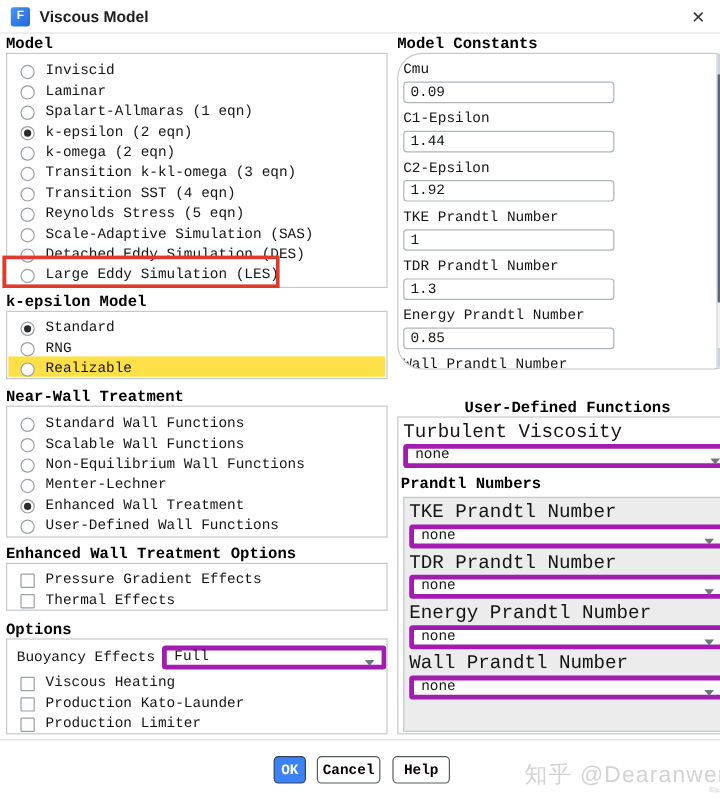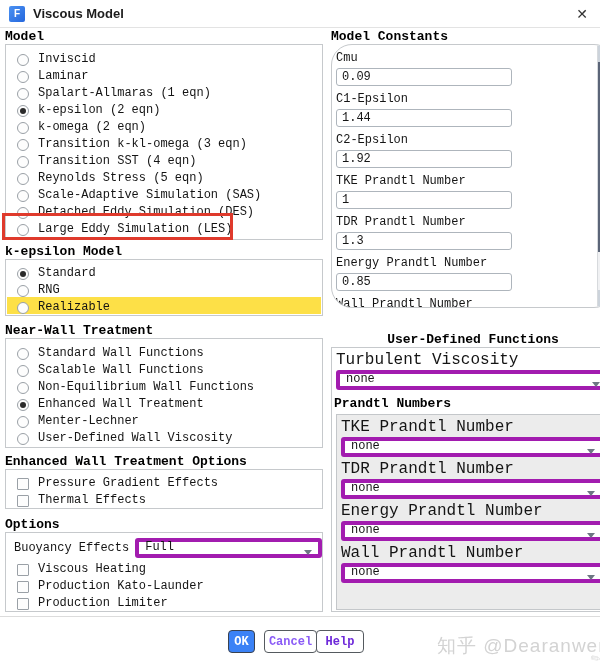--- a/index.html
+++ b/index.html
@@ -118,22 +118,22 @@
   #prandtl-box .udf-label { margin-left:4px; }
   #prandtl-box .dropdown { background:#fff; }
   
   #footer-sep { position:absolute; left:0; top:616px; width:600px; height:1px; background:#dcdcdc; }
   .btn {
     position:absolute; top:630px; height:23px; border-radius:4px;
     font-family:"Liberation Mono", monospace; font-size:12px; font-weight:bold;
     display:flex; align-items:center; justify-content:center; cursor:default;
   }
   #ok-btn     { left:228px; width:27px;  background:#3b82f6; color:#fff; border:1px solid #3a4250; }
-  #cancel-btn { left:264px; width:53px;  background:#fff; color:#8b5cf6; border:1px solid #555a5f; }
-  #help-btn   { left:316px; width:48px;  background:#fff; color:#6d28d9; border:1px solid #555a5f; }
+  #cancel-btn { left:264px; width:53px;  background:#fff; color:#000000; border:1px solid #555a5f; }
+  #help-btn   { left:327px; width:48px;  background:#fff; color:#000000; border:1px solid #555a5f; }
   #watermark {
     position:absolute; left:437px; top:633px; font-family:"Liberation Sans", sans-serif;
     font-size:19px; color:#d3d3d3; white-space:nowrap; letter-spacing:1px;
   }
   #pencil {
     position:absolute; right:0px; top:649px; font-size:15px; color:#e0e0e0;
     transform:rotate(-35deg);
   }
 </style>
 </head>
@@ -223,30 +223,30 @@
       </div>
       <div class="row">
         <span class="radio"></span>
         <span class="lbl">Scalable Wall Functions</span>
       </div>
       <div class="row">
         <span class="radio"></span>
         <span class="lbl">Non-Equilibrium Wall Functions</span>
       </div>
       <div class="row">
+        <span class="radio"></span>
+        <span class="lbl">Menter-Lechner</span>
+      </div>
+      <div class="row">
         <span class="radio sel"></span>
         <span class="lbl">Enhanced Wall Treatment</span>
       </div>
       <div class="row">
         <span class="radio"></span>
-        <span class="lbl">Menter-Lechner</span>
-      </div>
-      <div class="row">
-        <span class="radio"></span>
-        <span class="lbl">User-Defined Wall Viscosity</span>
+        <span class="lbl">User-Defined Wall Functions</span>
       </div>
     </div>
 
     <div class="sec-header">Enhanced Wall Treatment Options</div>
     <div id="ewt-box" class="groupbox">
       <div class="row">
         <span class="checkbox"></span>
         <span class="lbl">Pressure Gradient Effects</span>
       </div>
       <div class="row">

